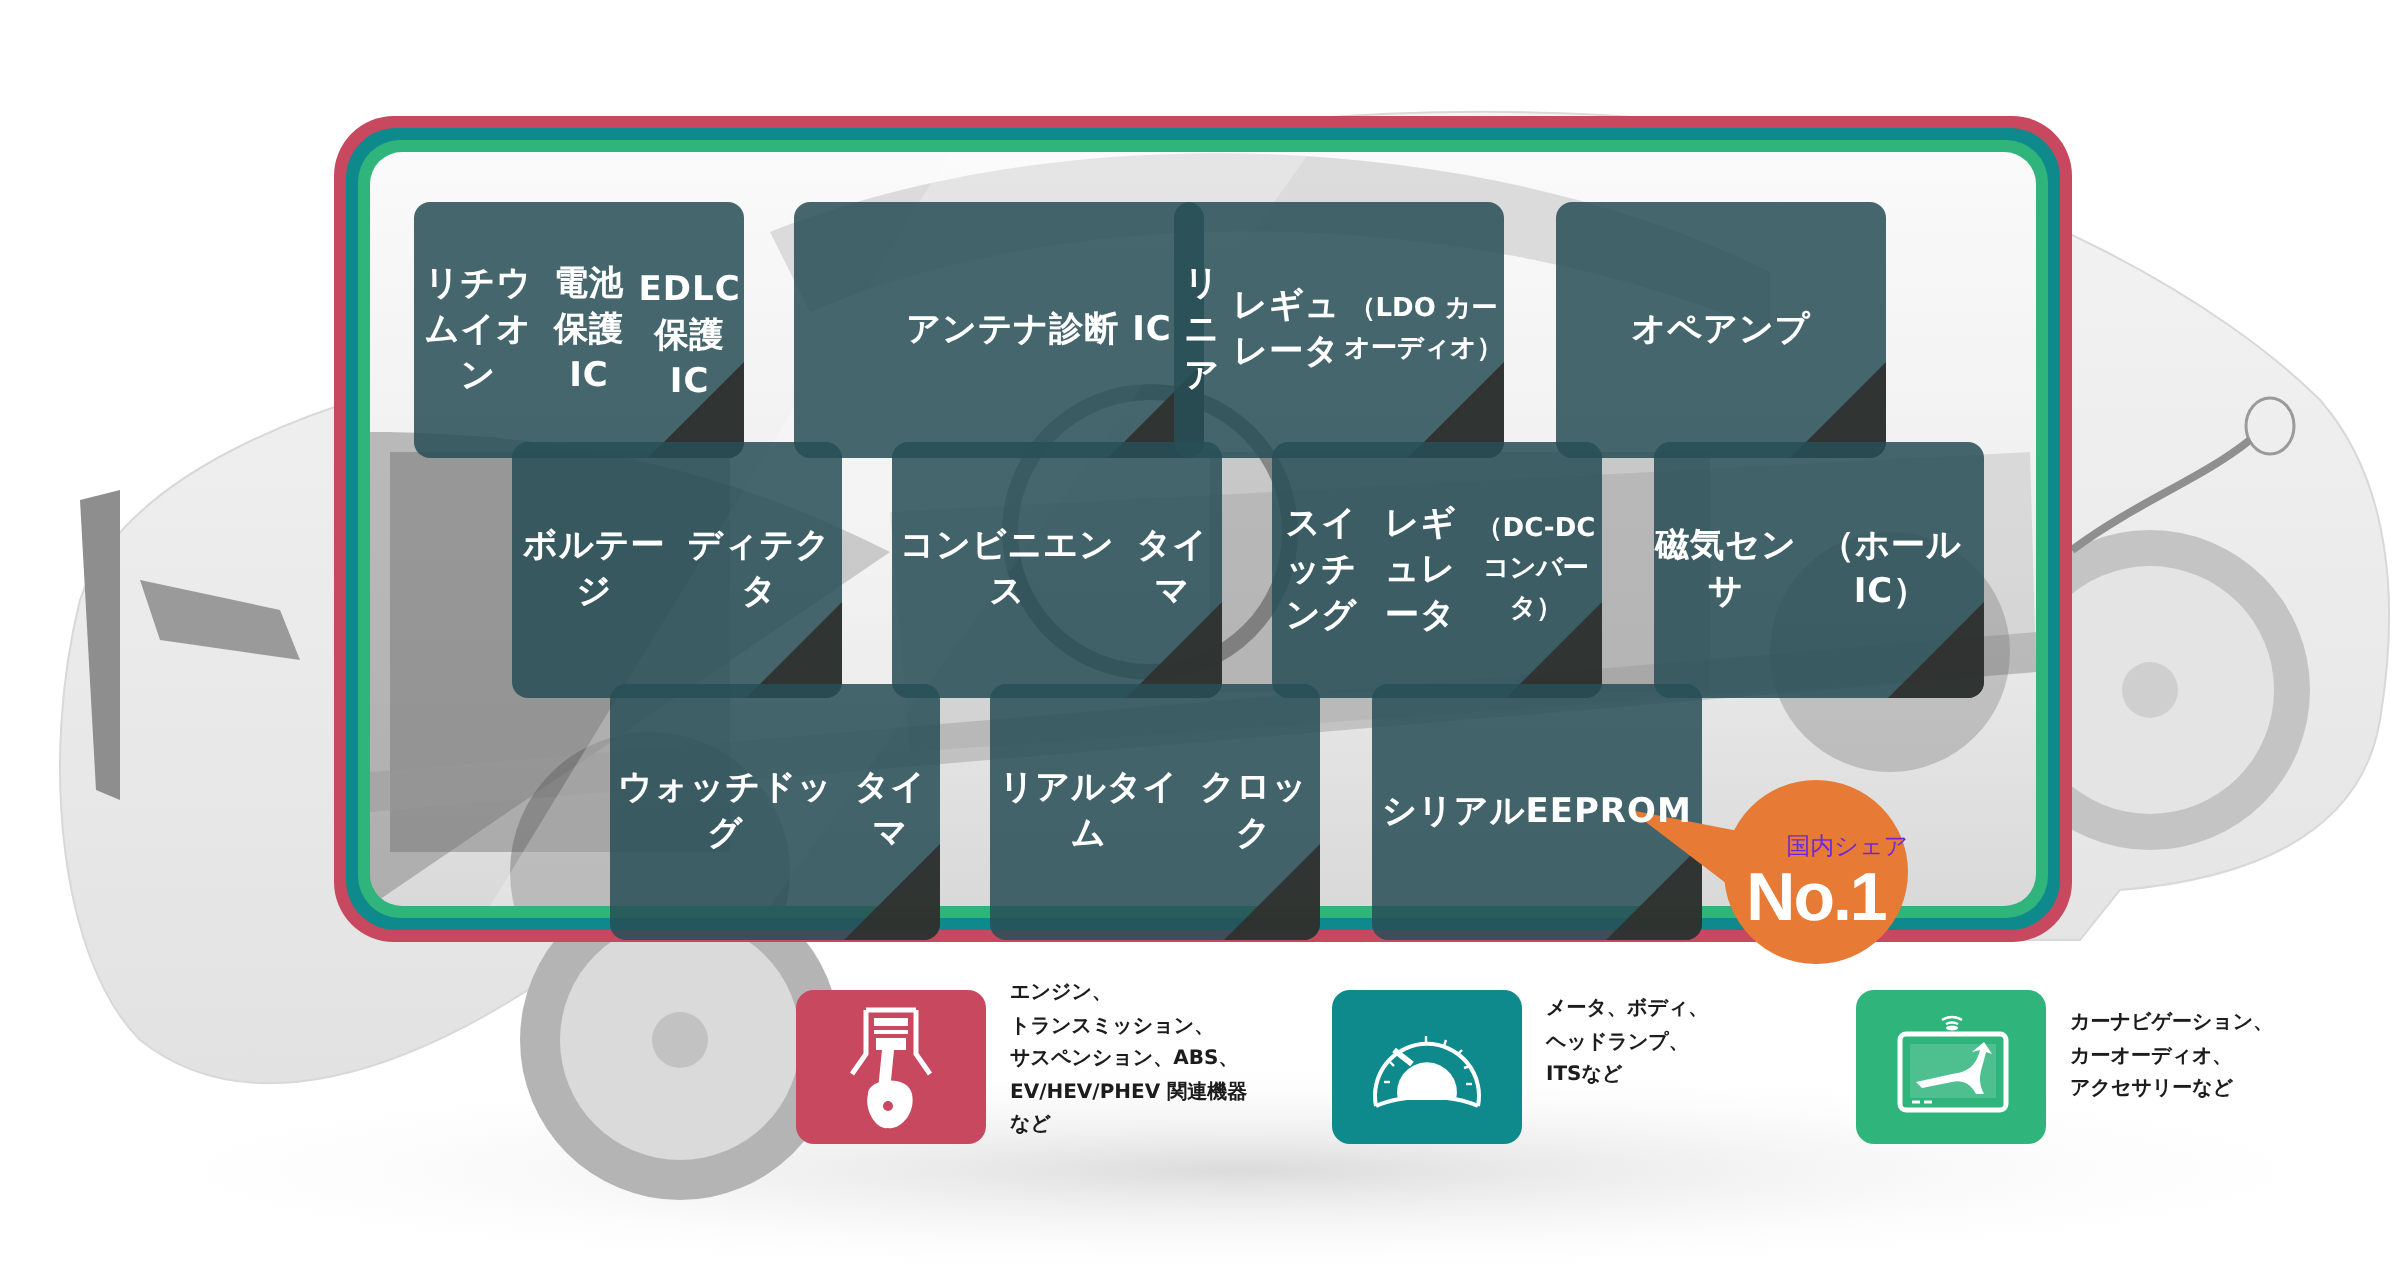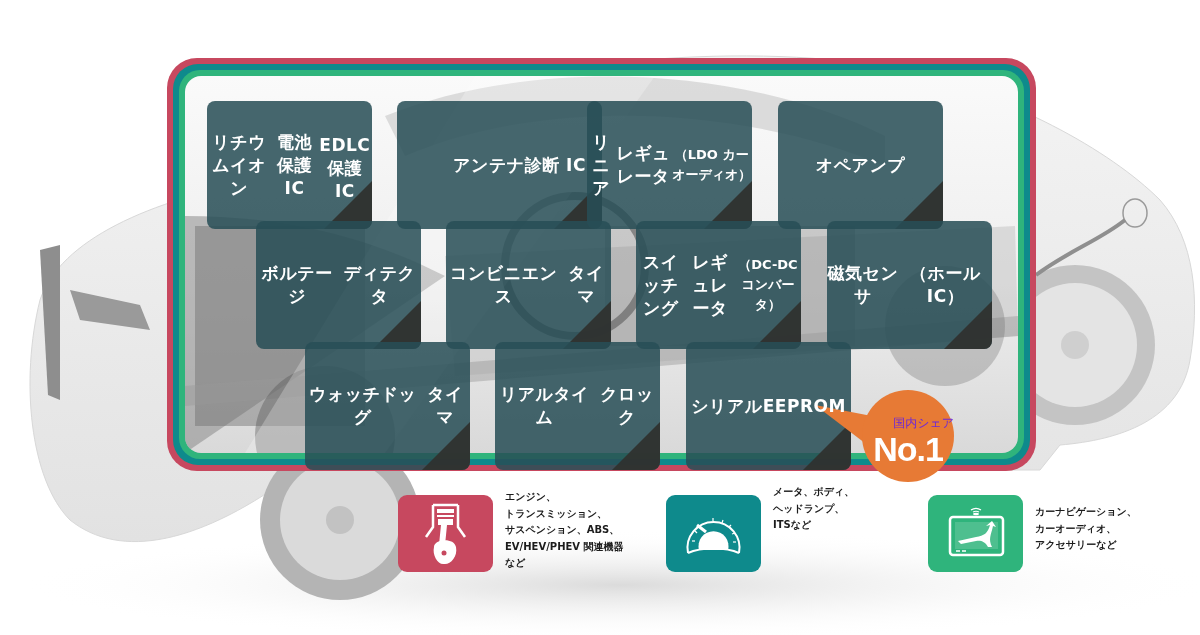--- a/index.html
+++ b/index.html
@@ -215,21 +215,21 @@
       <line x1="26" y1="46" x2="29" y2="46"></line>
       <line x1="29" y1="36" x2="31" y2="38"></line>
       <line x1="47" y1="23" x2="47" y2="26"></line>
       <line x1="57" y1="25" x2="56" y2="28"></line>
       <line x1="65" y1="30" x2="63" y2="32"></line>
       <line x1="69" y1="38" x2="66" y2="39"></line>
       <line x1="70" y1="47" x2="67" y2="47"></line>
     </g>
   </svg>
 </div>
-<div class="app-text" style="left:773px; top:484px;">メータ、ボディ、
+<div class="app-text" style="left:773px; top:497px;">メータ、ボディ、
 ヘッドランプ、
 ITSなど</div>
 
 <div class="app-icon" style="left:928px; top:495px; background:#2fb47c;">
   <svg width="95" height="77" viewBox="0 0 95 77">
     <rect x="22" y="22" width="53" height="38" rx="3" stroke="#fff" stroke-width="2.5" fill="none"></rect>
     <rect x="27" y="27" width="43" height="27" fill="#fff" opacity="0.15"></rect>
     <path d="M30,46 L48,42 C56,41 60,38 62,30 L58,31 L64,26 L68,32 L65,31 C63,40 60,44 64,52 L60,52 C57,46 52,45 48,46 L33,49 Z" fill="#fff"></path>
     <line x1="28" y1="56" x2="32" y2="56" stroke="#fff" stroke-width="1.5"></line>
     <line x1="34" y1="56" x2="38" y2="56" stroke="#fff" stroke-width="1.5"></line>

